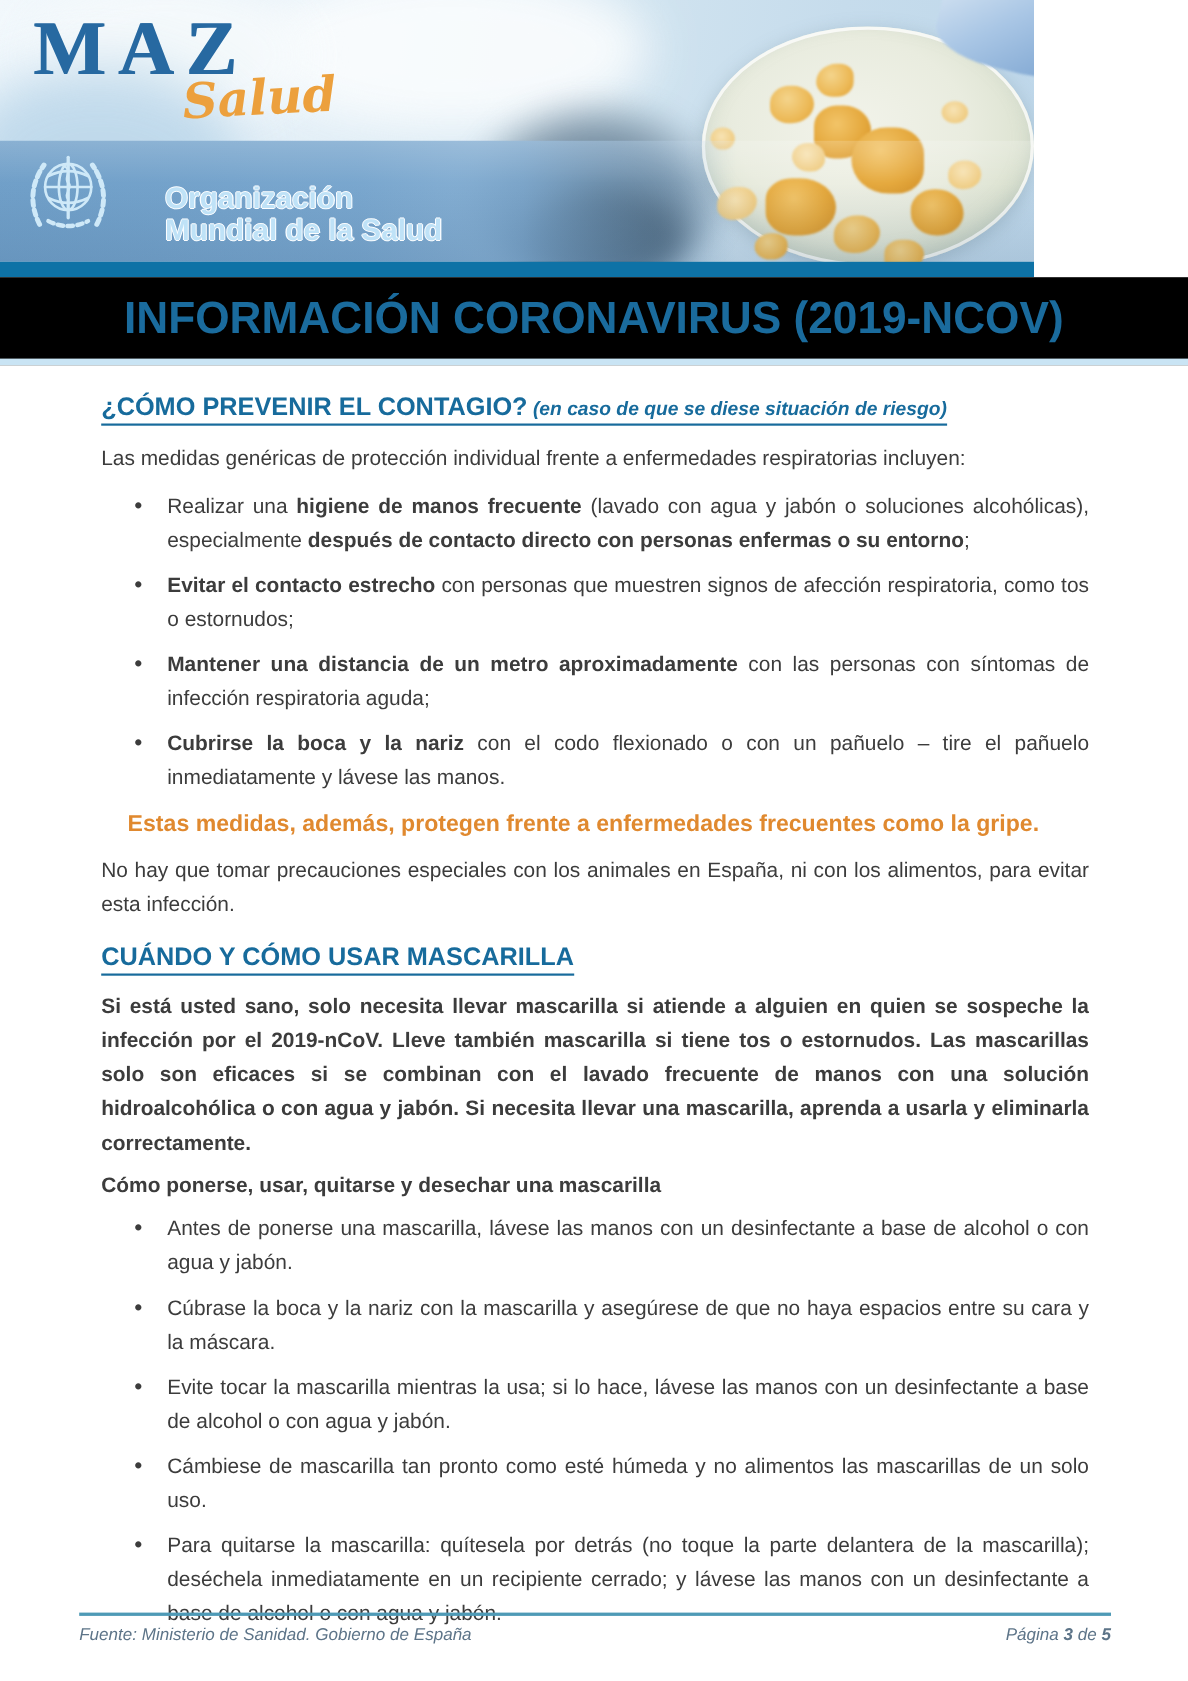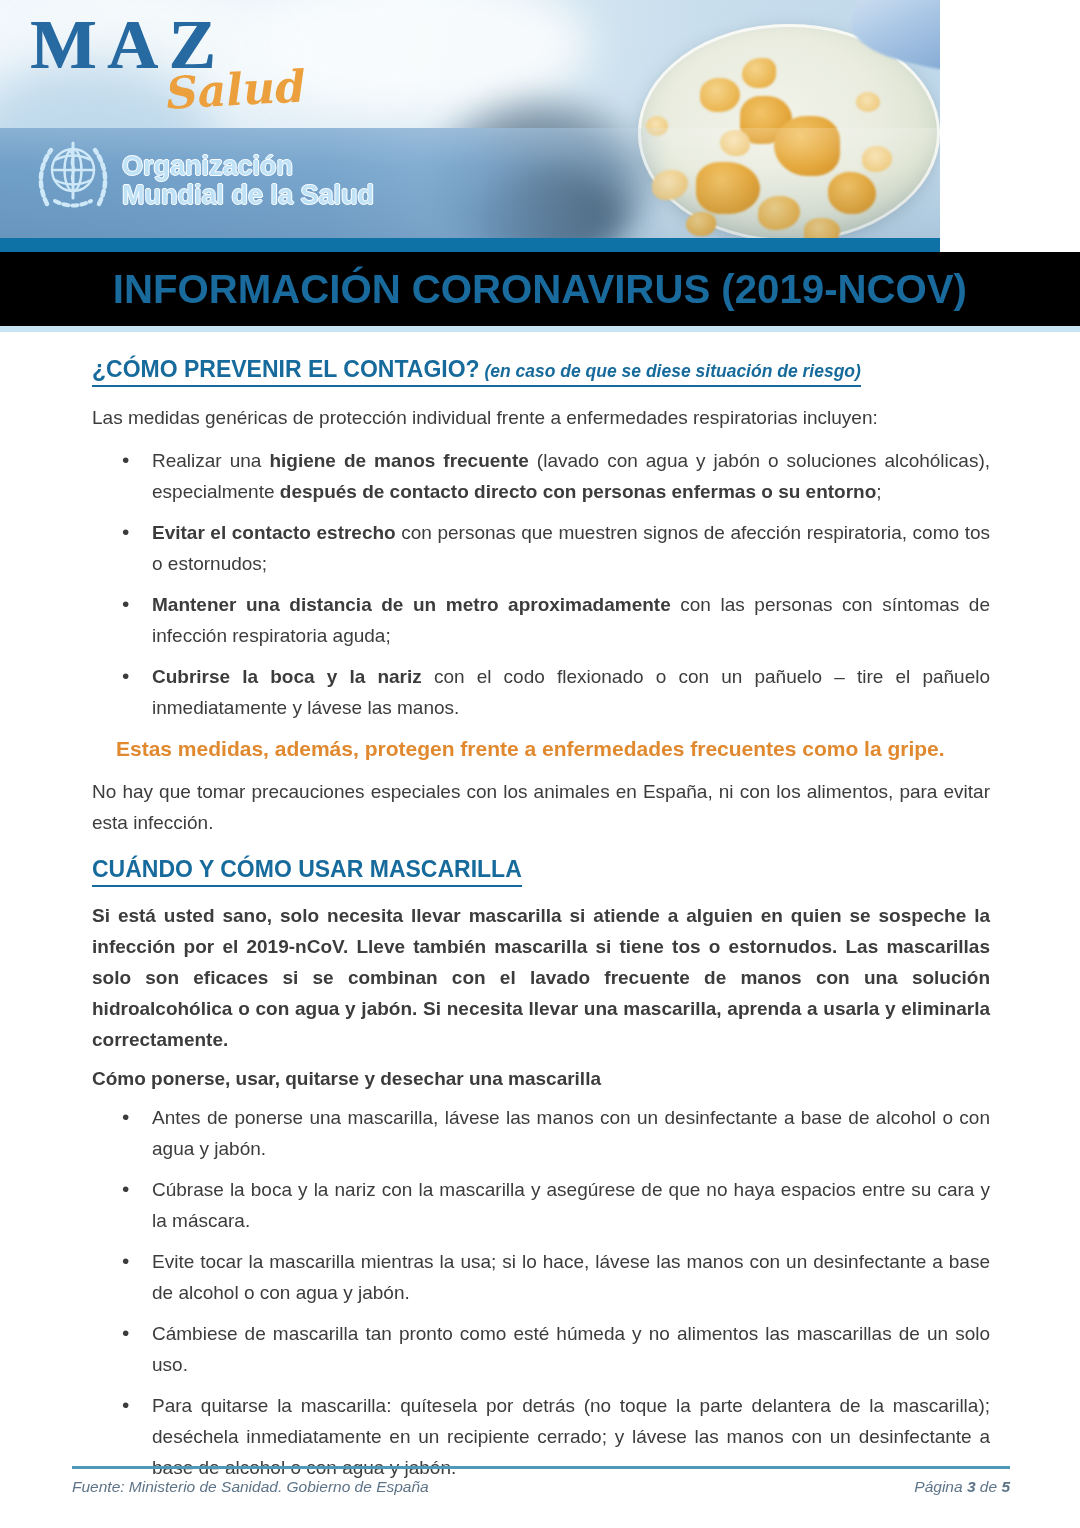--- a/index.html
+++ b/index.html
@@ -44,21 +44,21 @@
   .maz-word{display:block;font-family:"Liberation Serif",serif;font-weight:bold;font-size:70px;line-height:58px;
             color:#2769a1;letter-spacing:11px;text-shadow:1px 0 0 #2769a1;}
   .salud-word{display:block;font-family:"DejaVu Serif",serif;font-style:italic;font-weight:bold;font-size:44px;line-height:40px;
               color:#eca03d;margin:-4px 0 0 136px;transform:rotate(-3deg);}
 
   
   .band{position:absolute;left:0;top:128px;width:1080px;height:110px;
         background:linear-gradient(90deg,rgba(109,157,199,.96) 0%,rgba(116,163,204,.95) 30%,rgba(124,168,207,.85) 44%,rgba(130,172,210,0) 62%);}
   .band-inner{position:absolute;left:0;top:0;width:100%;height:100%;
         background:linear-gradient(180deg,rgba(255,255,255,.18) 0%,rgba(255,255,255,0) 35%,rgba(30,70,110,.12) 100%);}
-  .who{position:absolute;left:34px;top:10px;display:flex;align-items:center;}
+  .who{position:absolute;left:23px;top:10px;display:flex;align-items:flex-end;gap:39px;}
   .who-text{margin-left:10px;font-weight:bold;font-size:27px;line-height:29px;color:#bfe2f7;
             text-shadow:-1px 0 0 #fdfeff,1px 0 0 #fdfeff,0 -1px 0 #fdfeff,0 1px 0 #fdfeff;}
   .ministry{position:absolute;left:330px;top:18px;width:82px;height:82px;border-radius:50%;
             background:linear-gradient(180deg,#f6c90e 0%,#f6c90e 52%,#fdfdfc 52%,#fdfdfc 100%);
             box-shadow:0 2px 6px rgba(40,70,95,.45);text-align:center;}
   .ministry svg{margin-top:3px;}
   .ministry-text{font-size:9.5px;font-weight:bold;color:#1c1c1c;line-height:11px;letter-spacing:.2px;margin-top:1px;}
 
   .strip{position:absolute;left:0;top:238px;width:1080px;height:14px;background:#0e72a6;}
 

